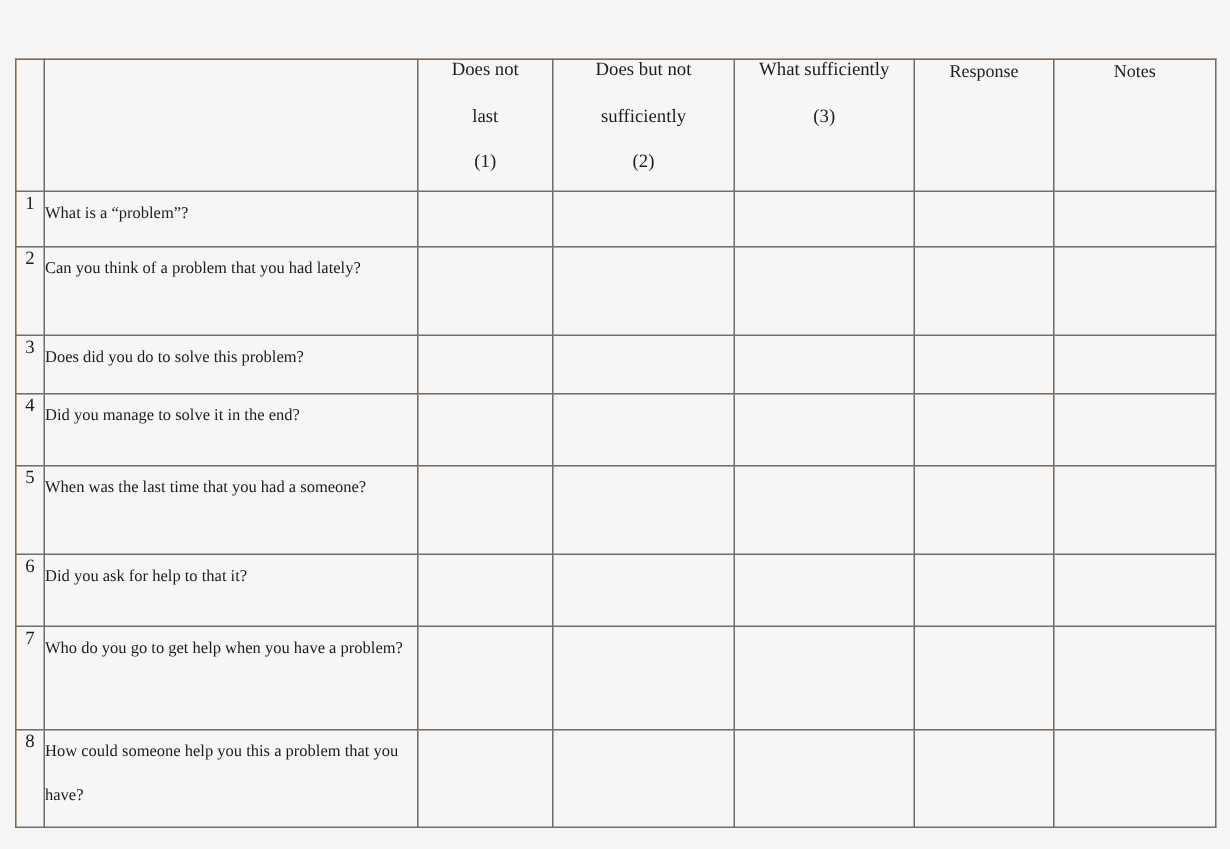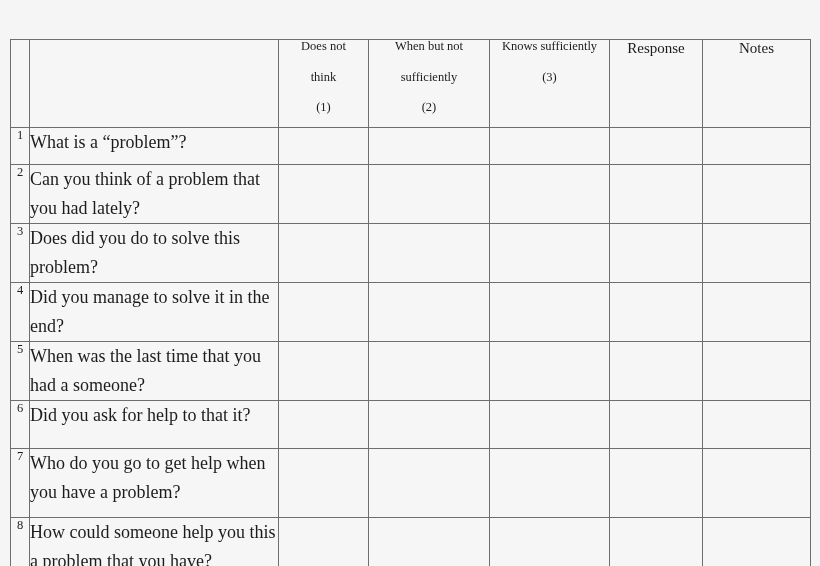--- a/index.html
+++ b/index.html
@@ -78,34 +78,34 @@
   }
   th.h-opt .hl {
     display: block;
     margin-bottom: 18px;
   }
   th.h-opt .hl:last-child { margin-bottom: 0; }
 
   th.h-plain {
     vertical-align: middle;
     font-weight: normal;
-    font-size: 15px;
+    font-size: 12px;
   }
 
   
   td.cell-num {
     text-align: center;
     vertical-align: middle;
     font-size: 12.5px;
   }
 
   td.cell-question {
     padding: 5px 0 0 6px;
     vertical-align: top;
-    font-size: 18px;
+    font-size: 11px;
     line-height: 29px;
   }
   td.cell-question .qtext {
     display: block;
   }
 
   td.cell-blank { background: #f6f6f6; }
 
   
   tr.r1 > * { height: 36px; }
@@ -133,32 +133,32 @@
       <col class="c-notes">
     </colgroup>
 
     <thead>
       <tr class="head-row">
         <th class="h-blank-num"></th>
         <th class="h-blank-q"></th>
 
         <th class="h-opt">
           <span class="hl">Does not</span>
-          <span class="hl">think</span>
+          <span class="hl">last</span>
           <span class="hl">(1)</span>
         </th>
 
         <th class="h-opt">
-          <span class="hl">When but not</span>
+          <span class="hl">Does but not</span>
           <span class="hl">sufficiently</span>
           <span class="hl">(2)</span>
         </th>
 
         <th class="h-opt">
-          <span class="hl">Knows sufficiently</span>
+          <span class="hl">What sufficiently</span>
           <span class="hl"></span>
           <span class="hl">(3)</span>
         </th>
 
         <th class="h-plain">Response</th>
         <th class="h-plain">Notes</th>
       </tr>
     </thead>
 
     <tbody>

